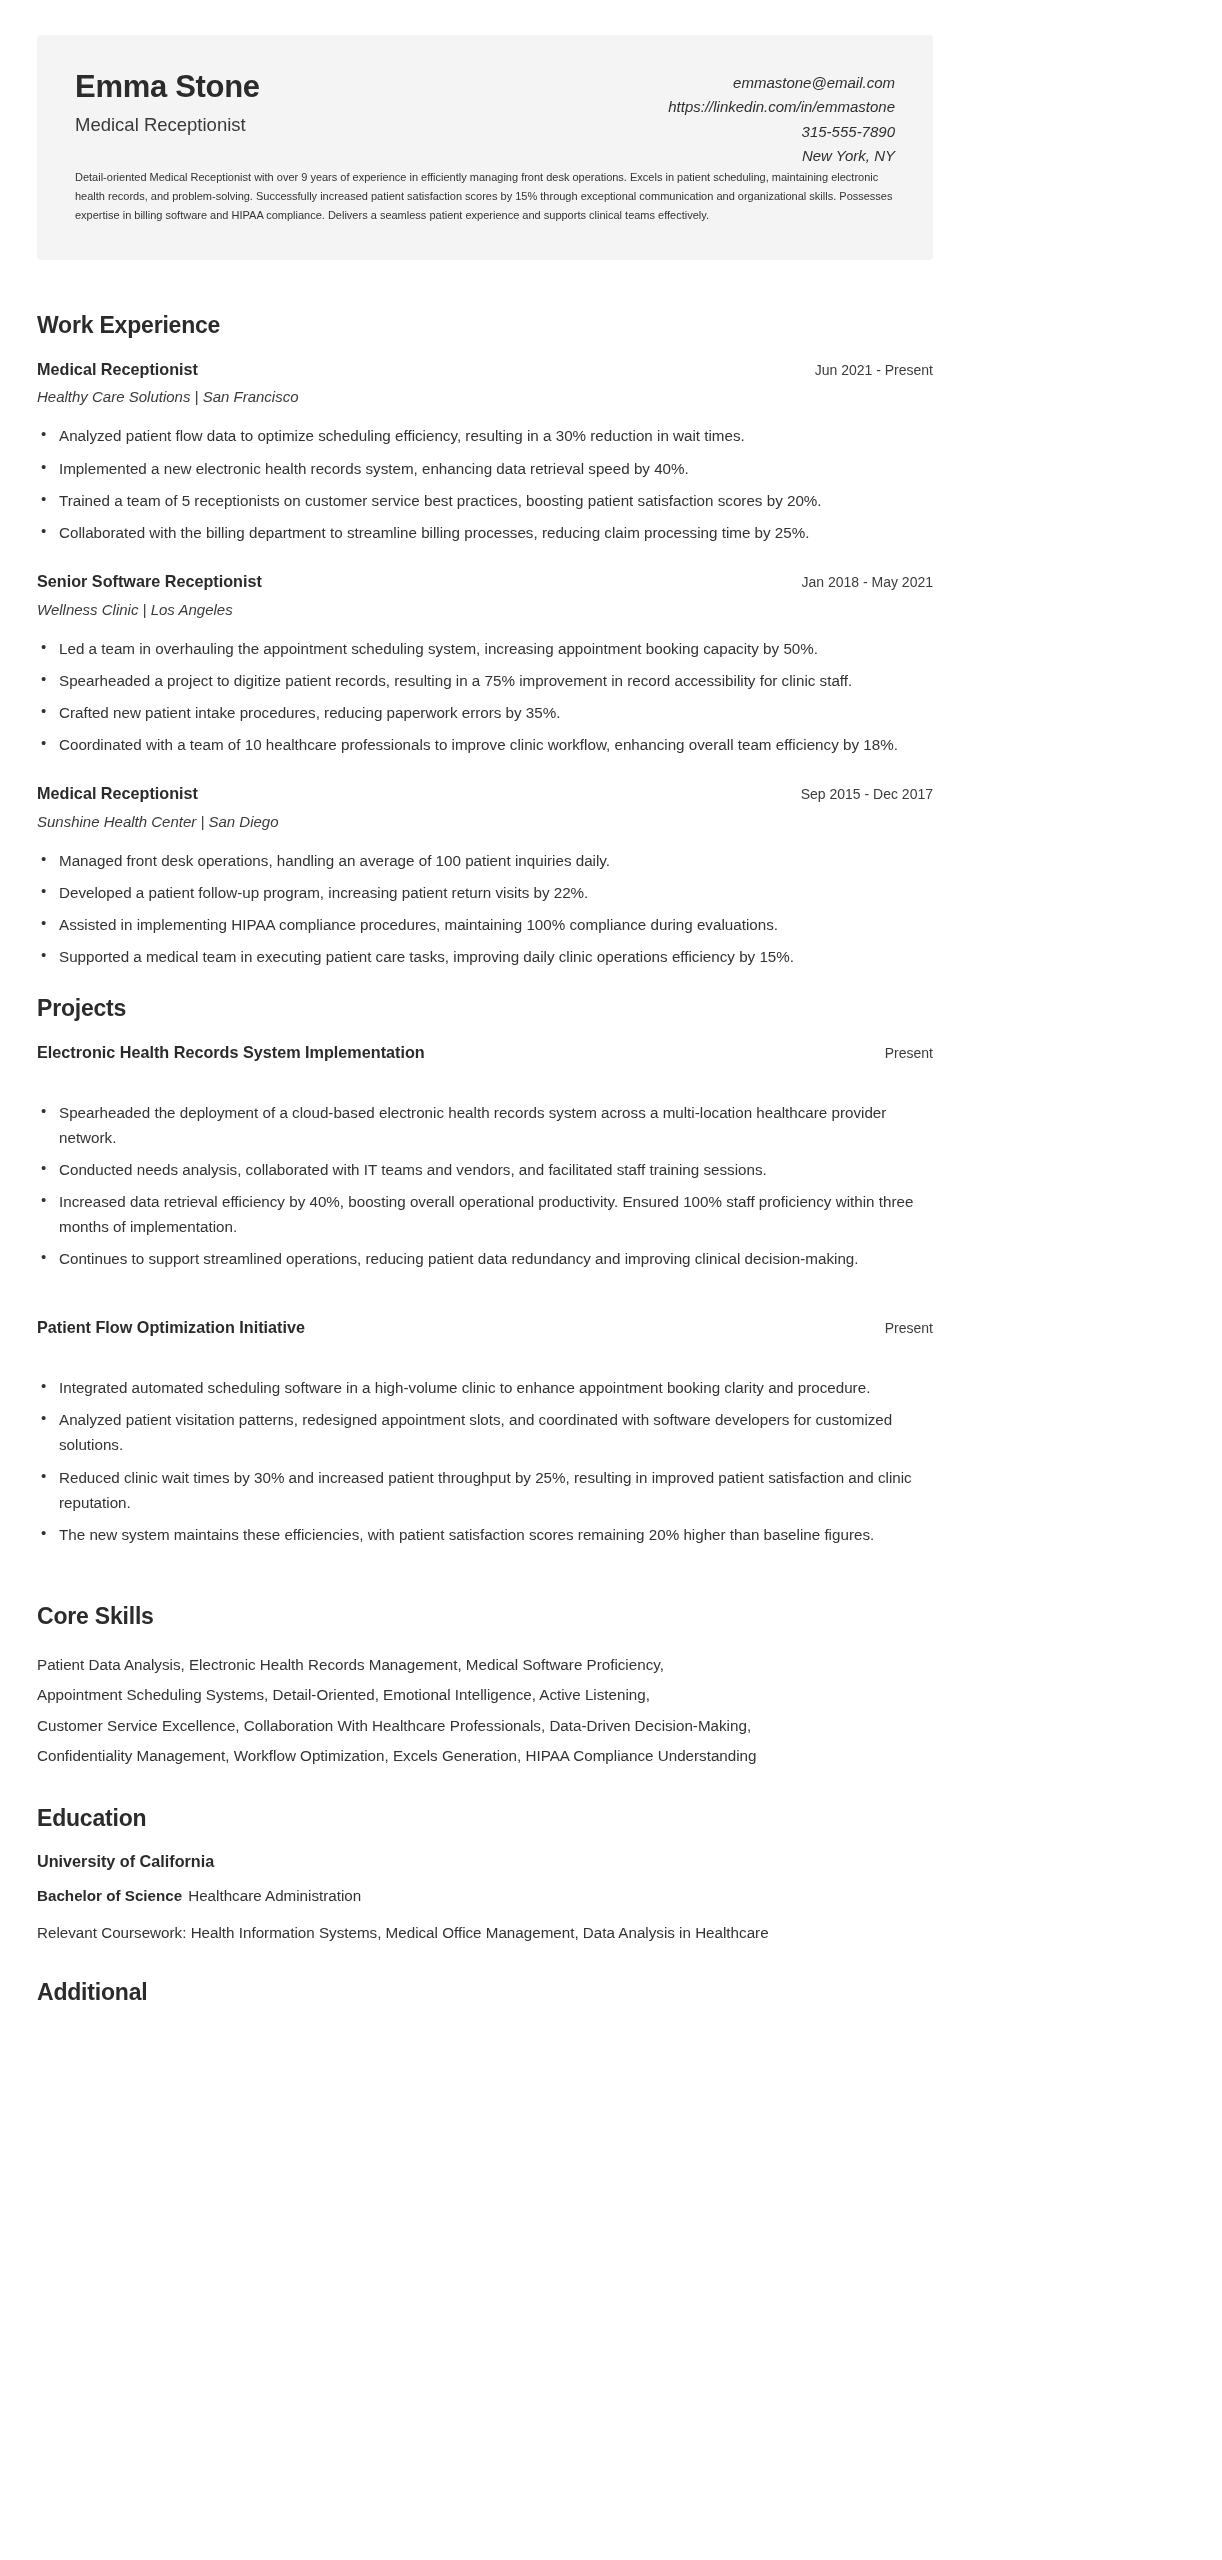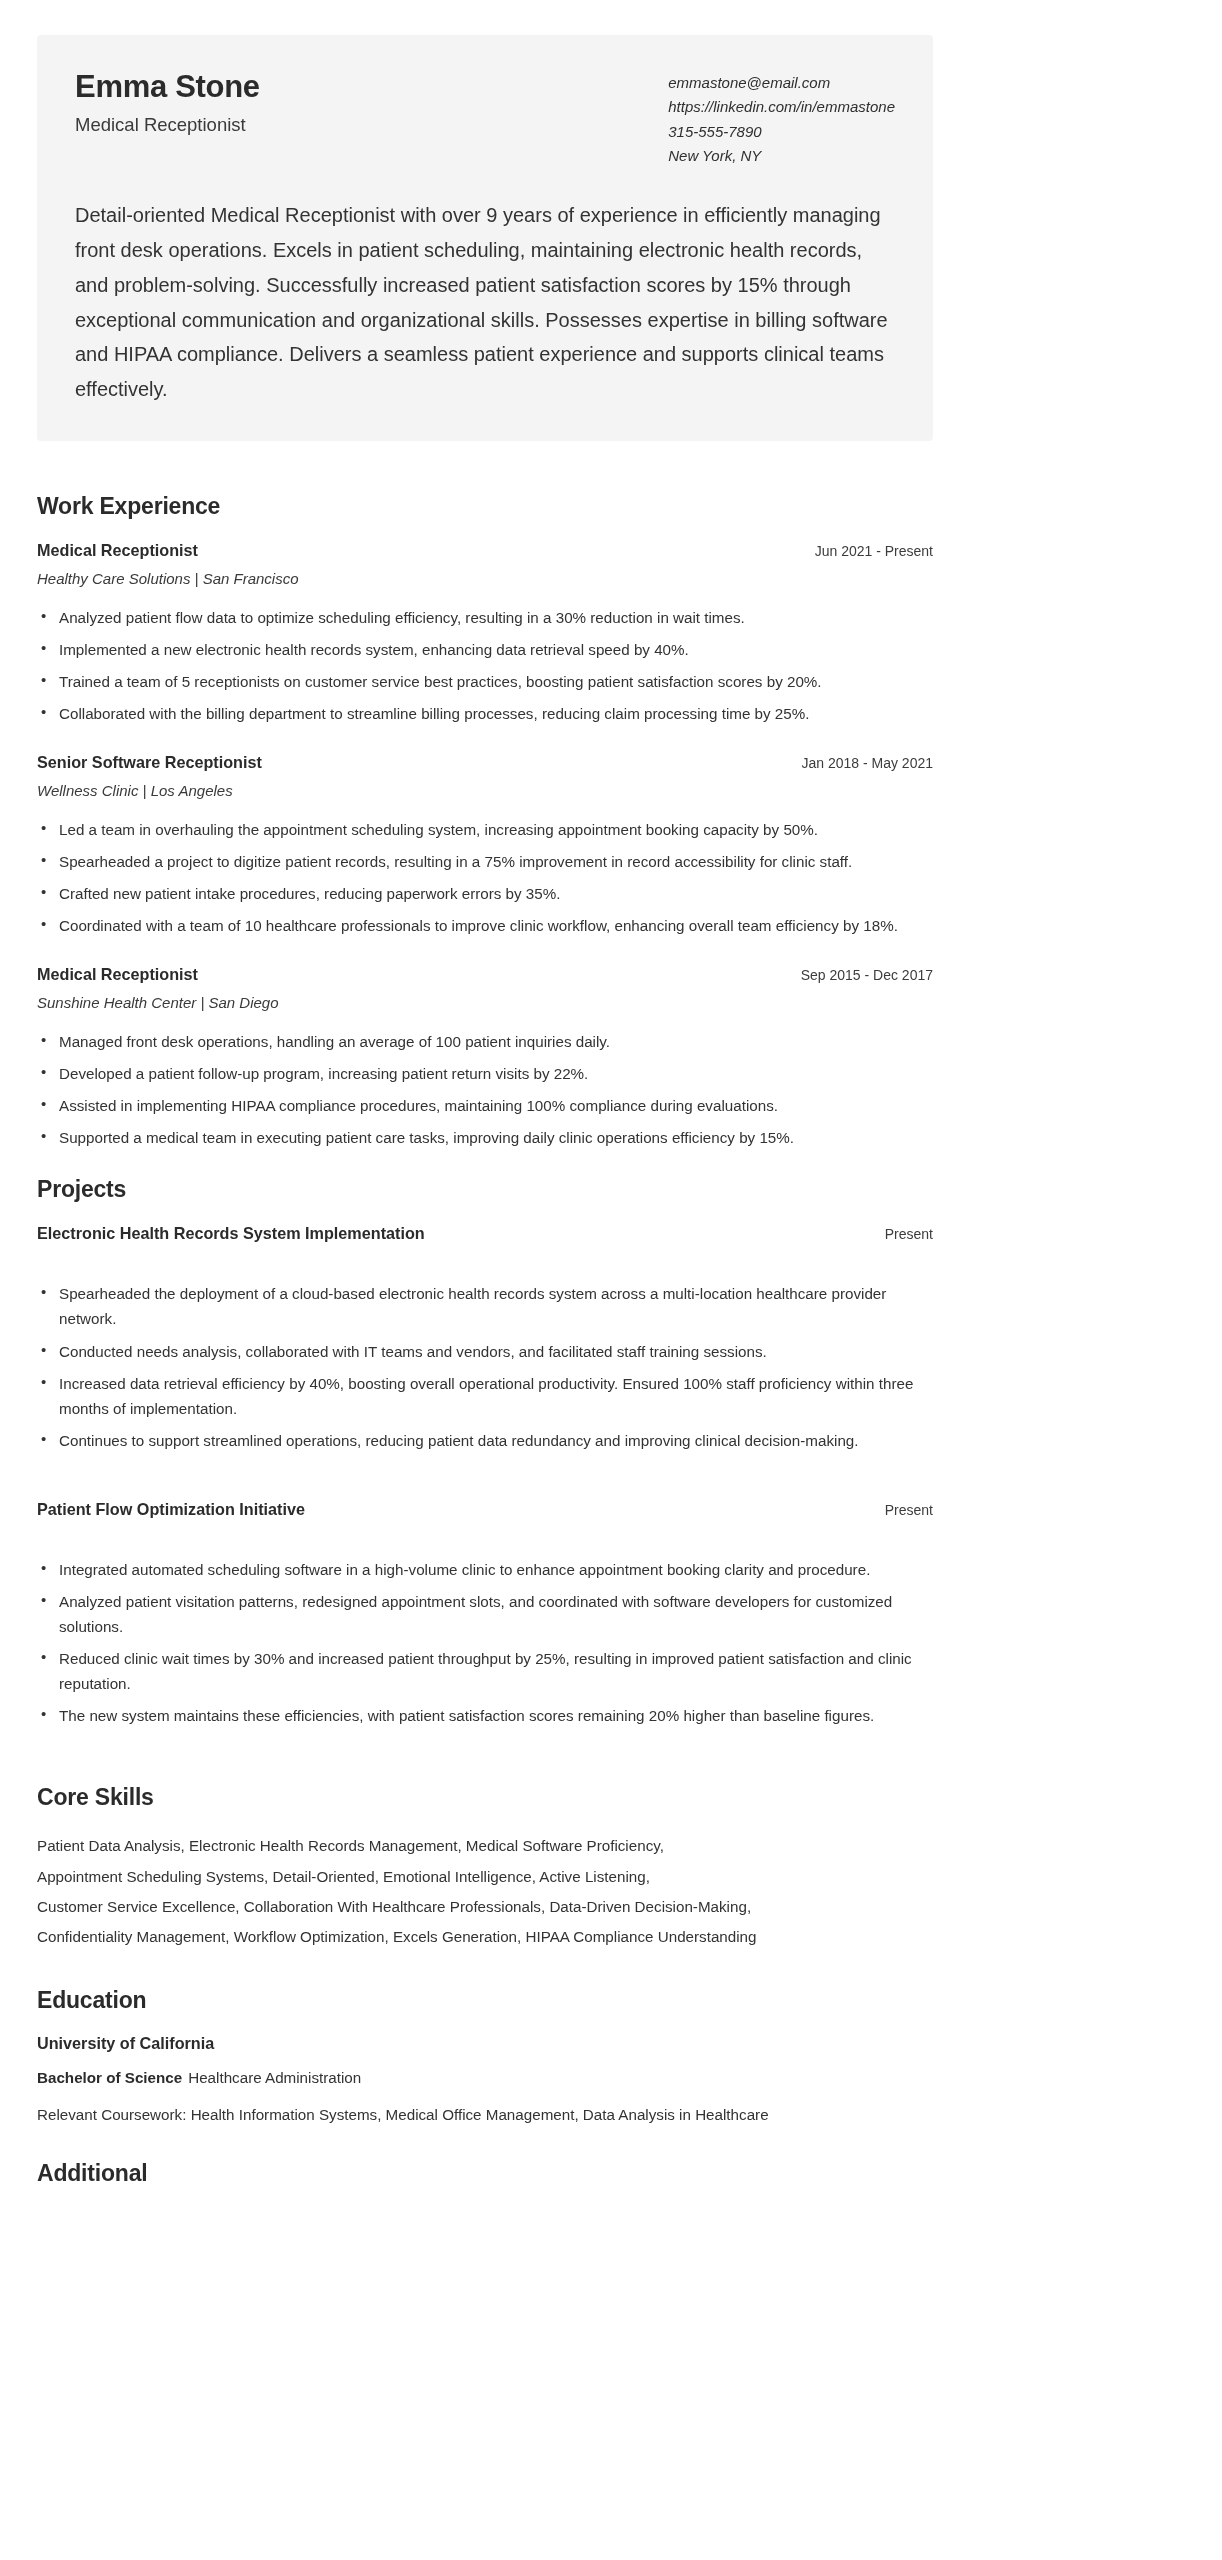--- a/index.html
+++ b/index.html
@@ -47,33 +47,32 @@
   }
 
   .job-title {
     font-size: 18.5px;
     color: #3a3a3a;
     margin-top: 8px;
     line-height: 1.3;
   }
 
   .contact-block {
-    text-align: left;
+    text-align: right;
     font-style: italic;
     font-size: 15px;
     color: #2f2f2f;
     line-height: 1.62;
     padding-top: 5px;
   }
 
   .contact-line { display: block; white-space: nowrap; }
 
   .summary {
-    margin-top: 30px;
-    font-size: 20px;
+    font-size: 11px;
     line-height: 1.74;
     color: #333333;
     max-width: 1040px;
   }
 
   
   .section { margin-bottom: 4px; }
 
   .section-heading {
     font-size: 23px;

